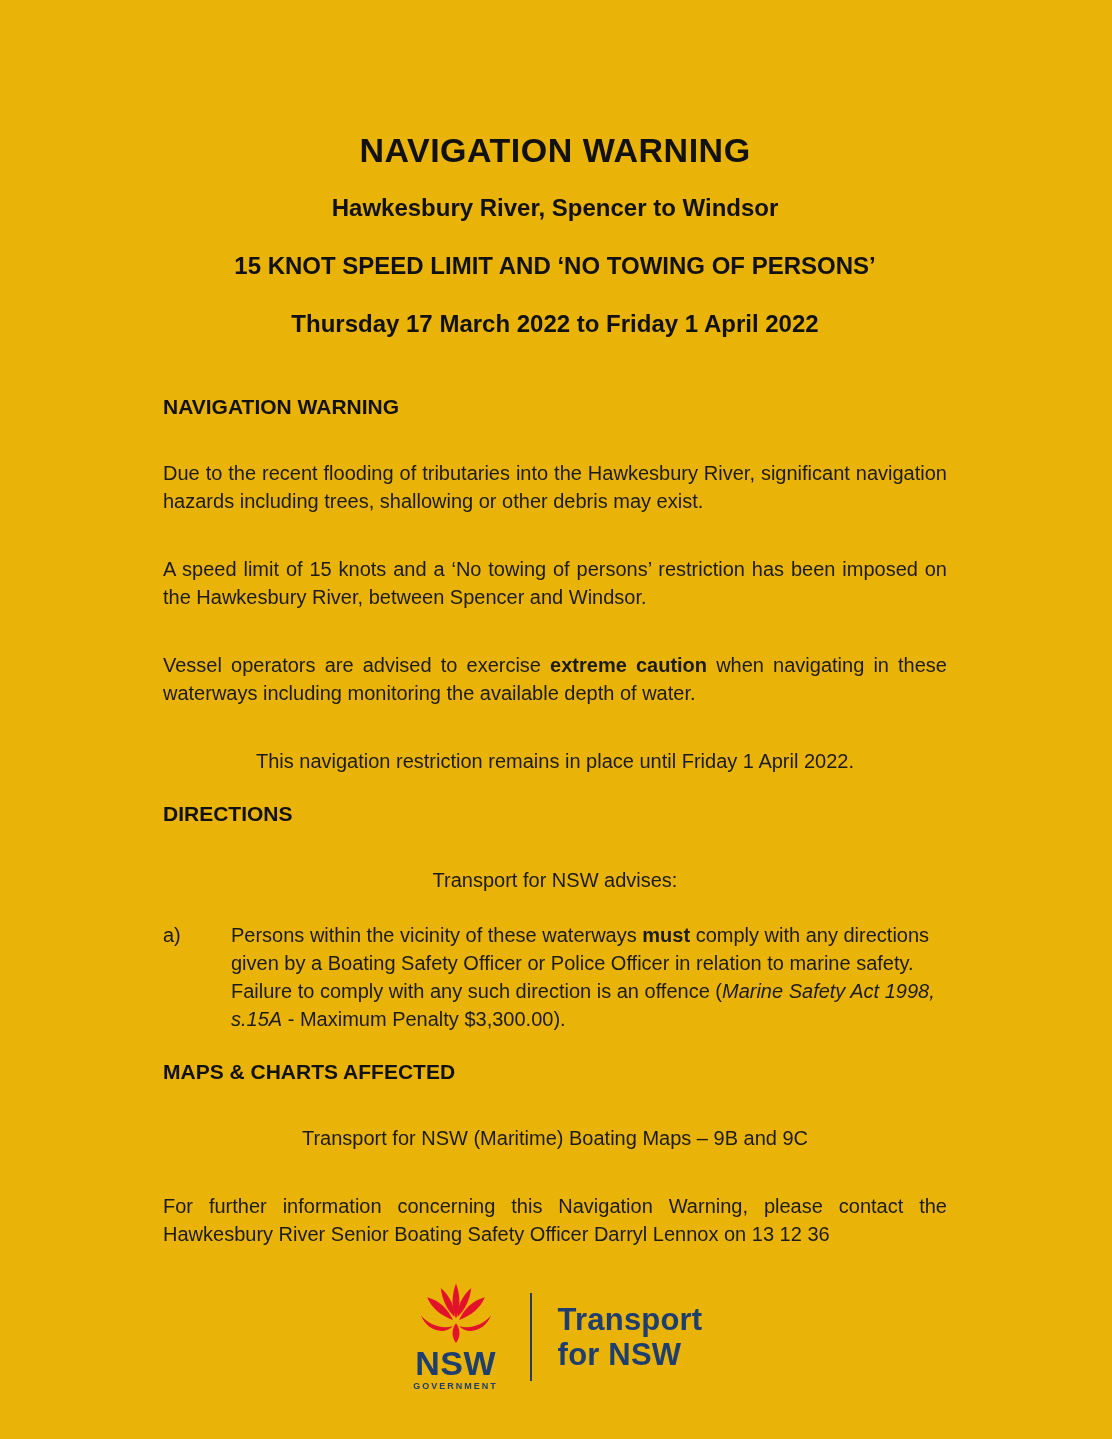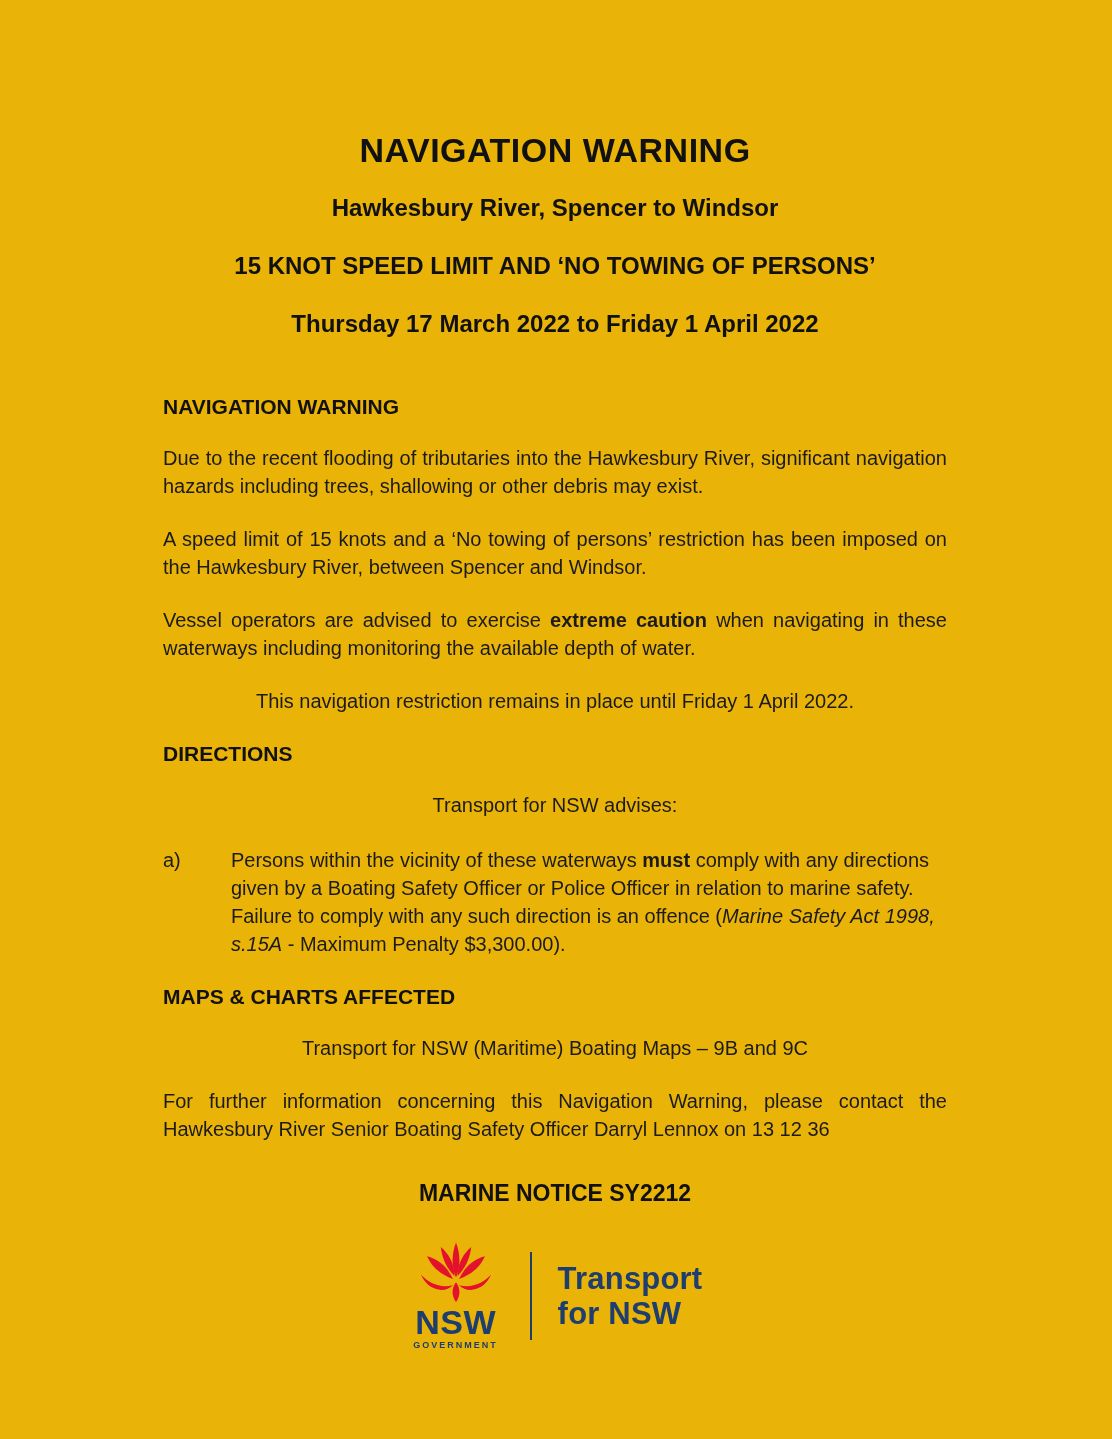--- a/index.html
+++ b/index.html
@@ -49,21 +49,21 @@
   
   .section-heading {
     font-size: 21px; font-weight: bold;
     color: #111111;
     margin-top: 27px;
   }
   .section-heading.first { margin-top: 57px; }
   p.body-text {
     font-size: 20px;
     line-height: 28px;
-    margin-top: 25px;
+    margin-top: 40px;
     text-align: justify;
     color: #1b1b1b;
   }
   p.body-text.no-justify { text-align: center; }
   .list-item {
     position: relative;
     margin-top: 27px;
     padding-left: 68px;
     font-size: 20px;
     line-height: 28px;
@@ -160,21 +160,20 @@
       <span class="marker">a)</span>
       <span>Persons within the vicinity of these waterways </span><b>must</b><span> comply with any directions given by a Boating Safety Officer or Police Officer in relation to marine safety. Failure to comply with any such direction is an offence (</span><i>Marine Safety Act 1998, s.15A</i><span> - Maximum Penalty $3,300.00).</span>
     </div>
 
     <div class="section-heading">MAPS &amp; CHARTS AFFECTED</div>
 
     <p class="body-text no-justify">Transport for NSW (Maritime) Boating Maps – 9B and 9C</p>
 
     <p class="body-text">For further information concerning this Navigation Warning, please contact the Hawkesbury River Senior Boating Safety Officer Darryl Lennox on 13 12 36</p>
 
-    <div class="marine-notice">MARINE NOTICE SY2212</div>
 
     <div class="logo-block">
       <div class="nsw-lockup">
         <svg class="waratah" width="84" height="64" viewBox="0 0 100 84" aria-hidden="true">
           <g fill="#e4112d">
             <path d="M50 2 C44 18 44 34 50 48 C56 34 56 18 50 2 Z"></path>
             <path d="M30 8 C32 24 38 36 48 46 C48 32 42 18 30 8 Z"></path>
             <path d="M70 8 C68 24 62 36 52 46 C52 32 58 18 70 8 Z"></path>
             <path d="M12 20 C18 34 30 44 46 50 C40 36 28 24 12 20 Z"></path>
             <path d="M88 20 C82 34 70 44 54 50 C60 36 72 24 88 20 Z"></path>

